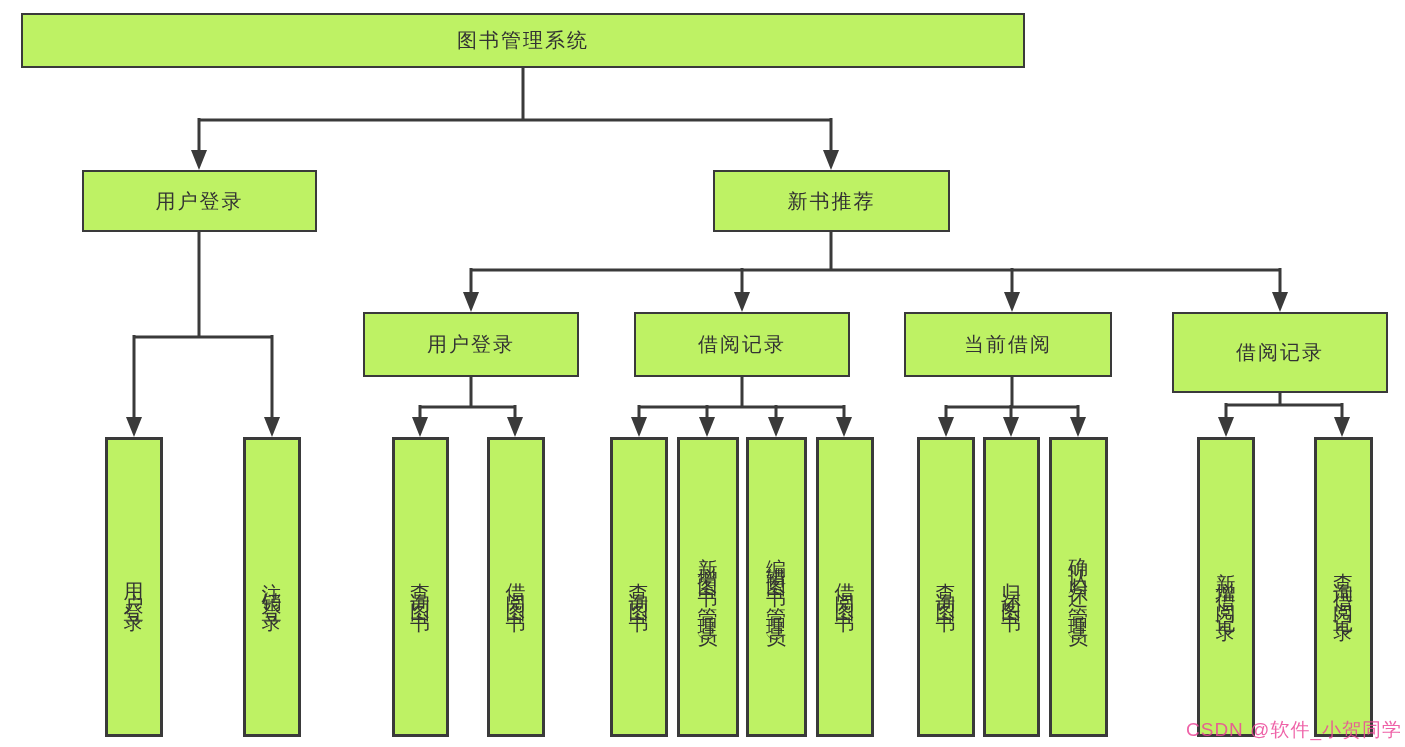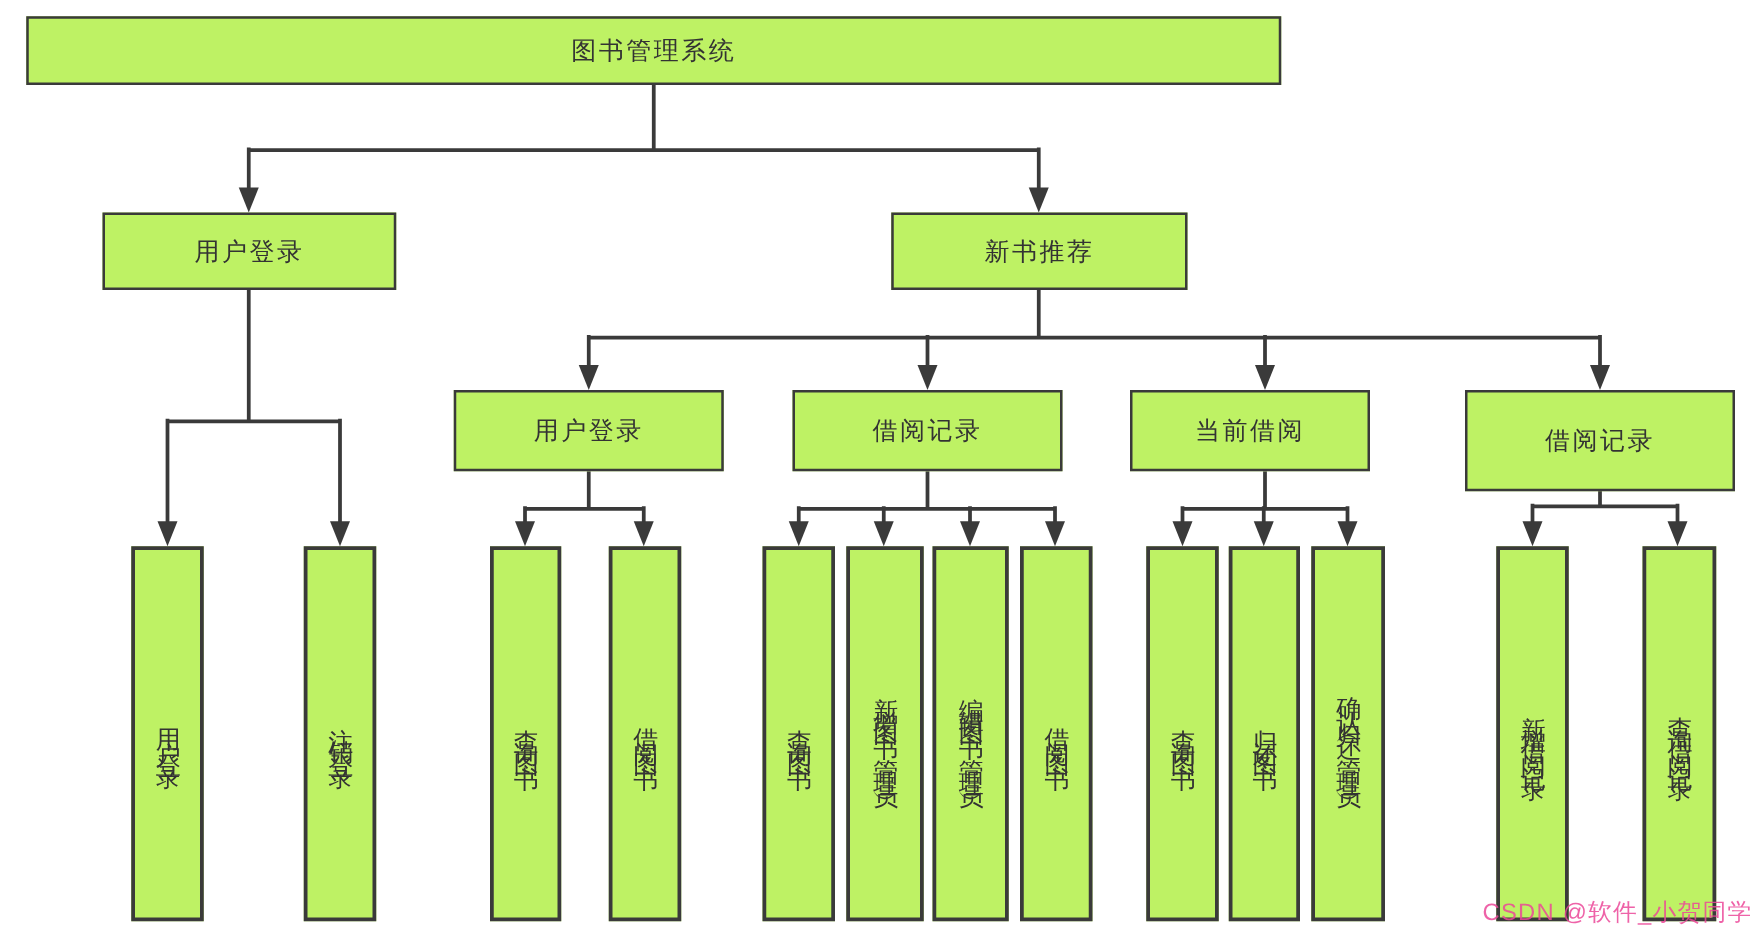--- a/index.html
+++ b/index.html
@@ -100,21 +100,21 @@
   <div class="box" style="left:713px;top:170px;width:237px;height:62px">
     <span class="htext">新书推荐</span>
   </div>
 
   <div class="box" style="left:363px;top:312px;width:216px;height:65px">
     <span class="htext">用户登录</span>
   </div>
   <div class="box" style="left:634px;top:312px;width:216px;height:65px">
     <span class="htext">借阅记录</span>
   </div>
-  <div class="box" style="left:904px;top:312px;width:192px;height:65px">
+  <div class="box" style="left:904px;top:312px;width:208px;height:65px">
     <span class="htext">当前借阅</span>
   </div>
   <div class="box" style="left:1172px;top:312px;width:216px;height:81px">
     <span class="htext">借阅记录</span>
   </div>
 
   <div class="box leaf" style="left:105px;top:437px;width:58px;height:300px">
     <span class="vtext">用户登录</span>
   </div>
   <div class="box leaf" style="left:243px;top:437px;width:58px;height:300px">

